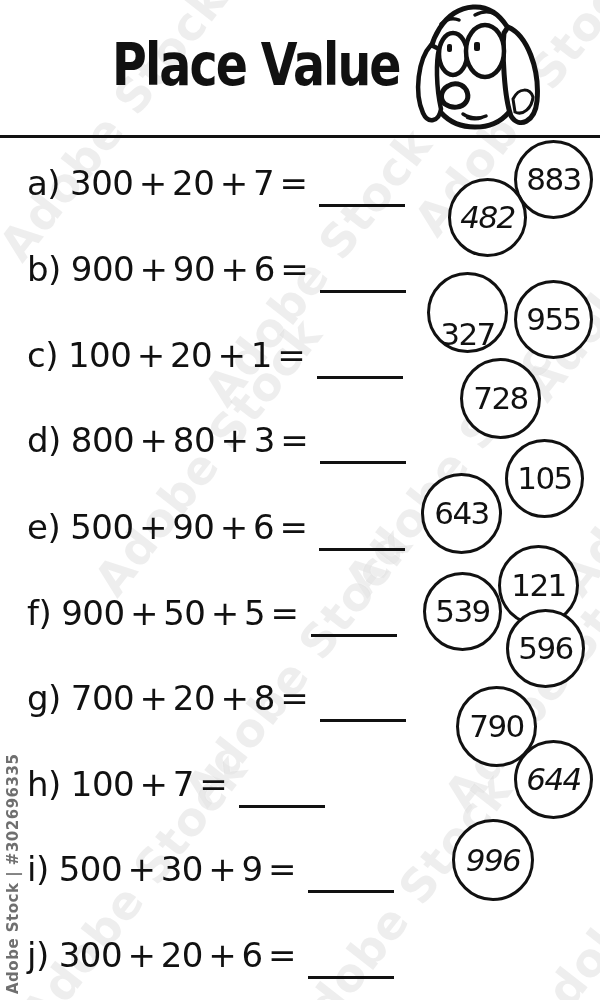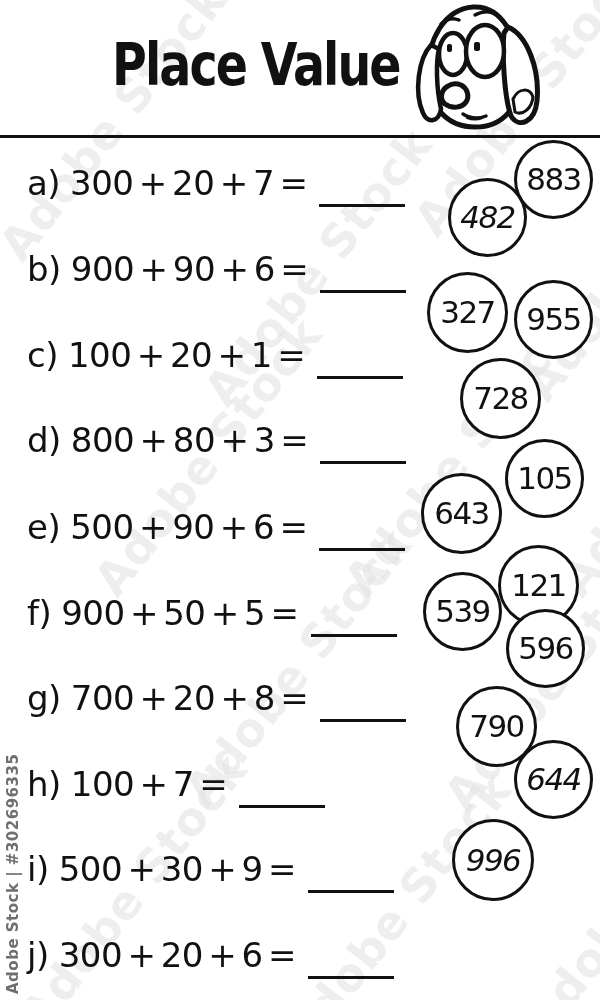--- a/index.html
+++ b/index.html
@@ -120,21 +120,21 @@
     justify-content: center;
     background: #fff;
   }
   .answer-circle span {
     font-size: 31px;
     letter-spacing: -1.5px;
     line-height: 1;
   }
   .answer-circle:nth-of-type(1)  { left: 514px; top: 140px; align-items: center; }
   .answer-circle:nth-of-type(2)  { left: 448px; top: 178px; font-style: italic; }
-  .answer-circle:nth-of-type(3)  { left: 427px; top: 272px; width: 81px; height: 81px; }
+  .answer-circle:nth-of-type(3)  { left: 427px; top: 272px; width: 81px; height: 81px; align-items: flex-end; }
   .answer-circle:nth-of-type(4)  { left: 514px; top: 280px; }
   .answer-circle:nth-of-type(5)  { left: 460px; top: 358px; width: 81px; height: 81px; }
   .answer-circle:nth-of-type(6)  { left: 505px; top: 439px; }
   .answer-circle:nth-of-type(7)  { left: 421px; top: 473px; width: 81px; height: 81px; }
   .answer-circle:nth-of-type(8)  { left: 498px; top: 545px; width: 81px; height: 81px; }
   .answer-circle:nth-of-type(9)  { left: 423px; top: 572px; justify-content: center; }
   .answer-circle:nth-of-type(10) { left: 506px; top: 609px; }
   .answer-circle:nth-of-type(11) { left: 456px; top: 686px; width: 81px; height: 81px; }
   .answer-circle:nth-of-type(12) { left: 514px; top: 740px; font-style: italic; }
   .answer-circle:nth-of-type(13) { left: 452px; top: 819px; width: 82px; height: 82px; font-style: italic; }

